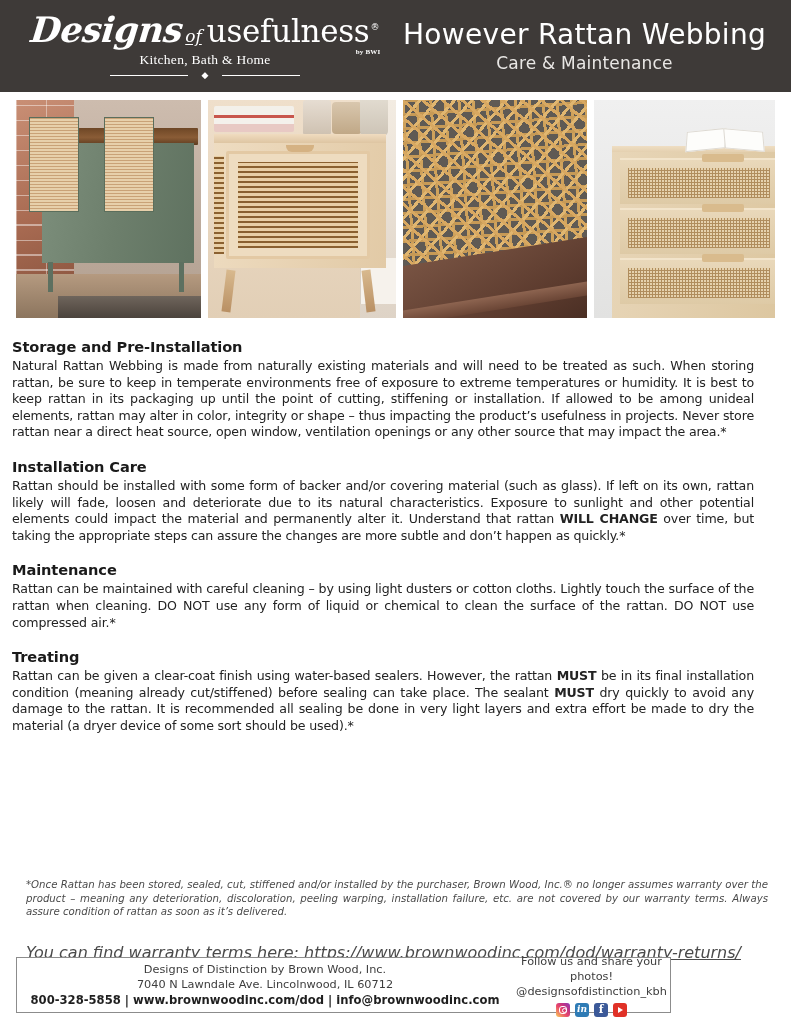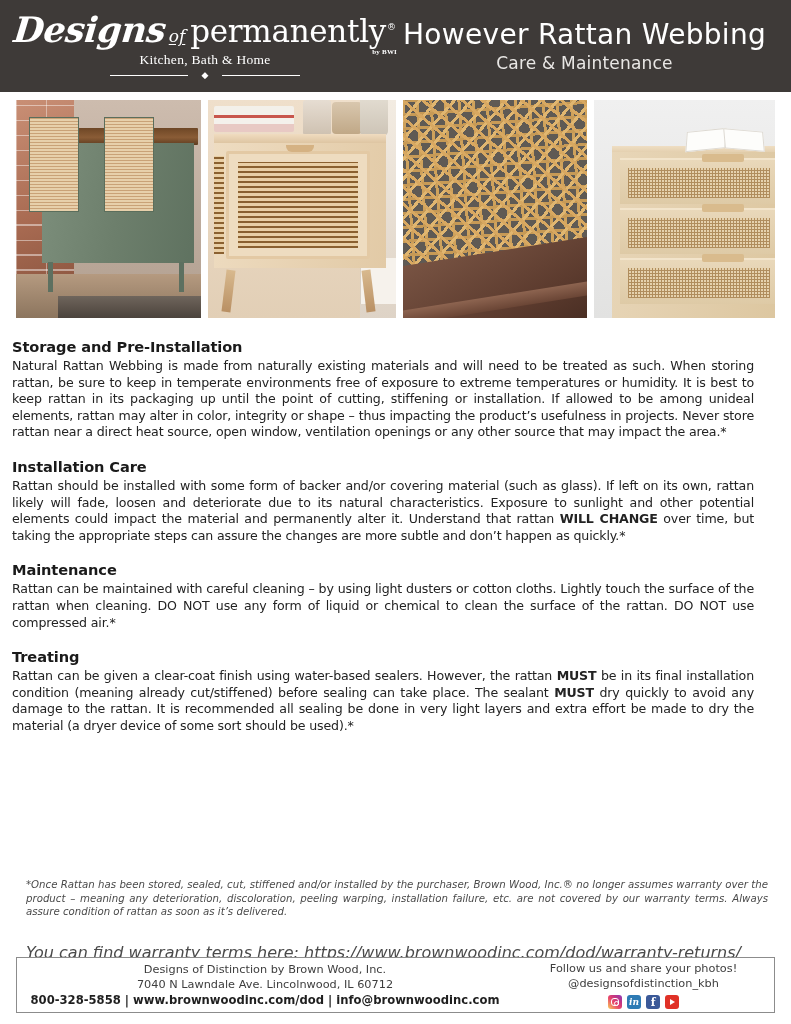--- a/index.html
+++ b/index.html
@@ -348,21 +348,21 @@
   }
   .fn-link-row a {
     color: #4a4a4a;
     text-decoration: underline;
   }
 
   
   .footer {
     position: absolute;
     left: 16px; top: 957px;
-    width: 759px; height: 56px;
+    width: 655px; height: 56px;
     border: 1px solid #8c8c8c;
     background: #ffffff;
     display: flex;
     align-items: center;
   }
   .foot-left {
     width: 496px;
     text-align: center;
     font-family: "DejaVu Sans", sans-serif;
     color: #333333;
@@ -418,21 +418,21 @@
 <body>
 
 <div class="page">
 
   <div class="header">
 
     <div class="logo-block">
       <div class="logo-main">
         <span class="logo-designs">Designs</span>
         <span class="logo-of">of</span>
-        <span class="logo-distinction">permanently</span>
+        <span class="logo-distinction">usefulness</span>
         <span class="logo-reg">®</span>
         <span class="logo-bwi">by BWI</span>
       </div>
       <div class="logo-sub">Kitchen, Bath &amp; Home</div>
       <div class="logo-rule">
         <span class="logo-diamond">◆</span>
       </div>
     </div>
 
     <div class="title-block">

